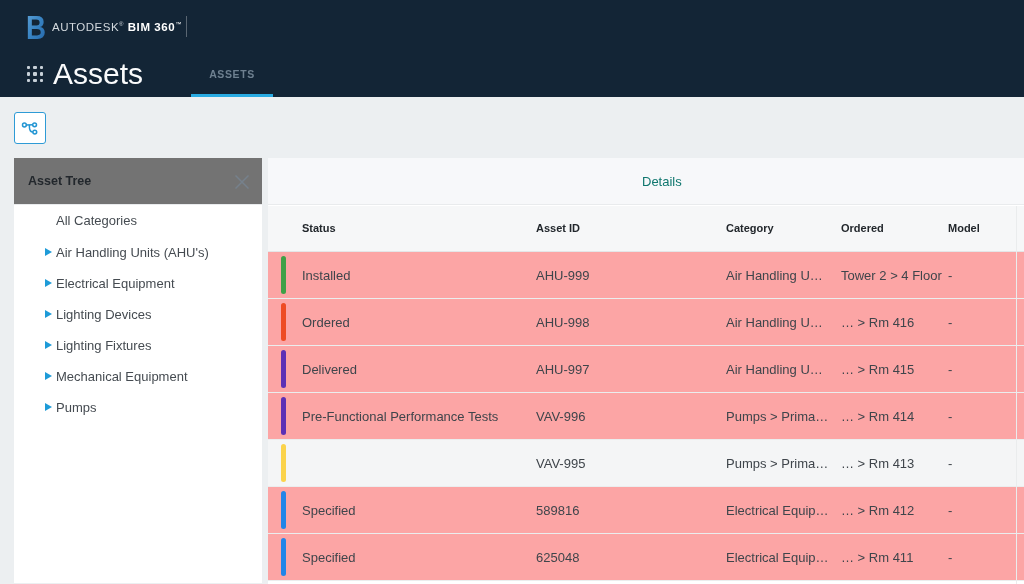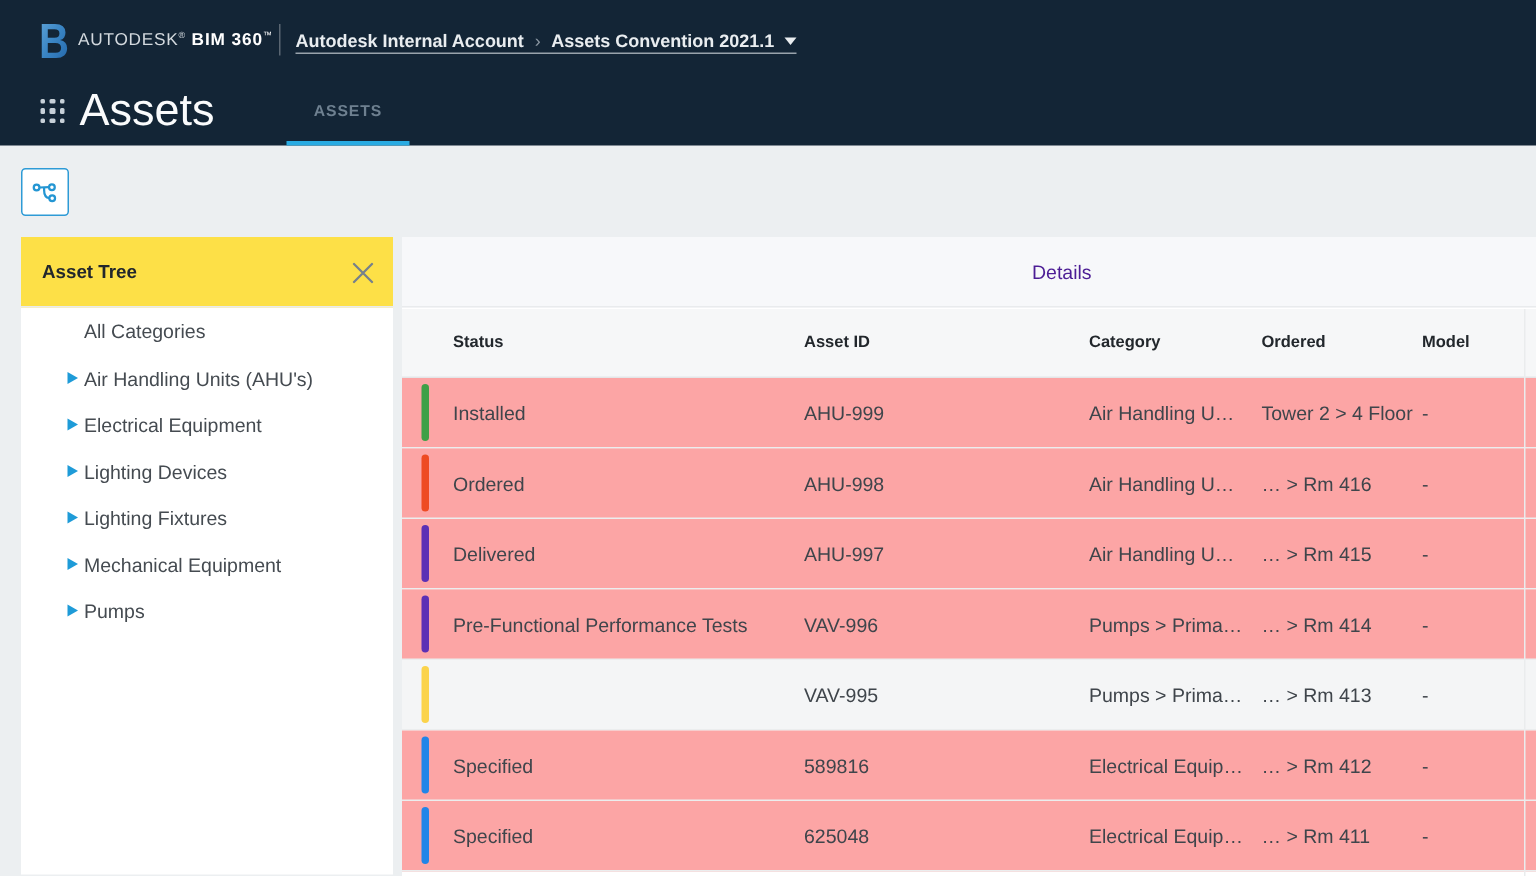--- a/index.html
+++ b/index.html
@@ -36,35 +36,35 @@
   #tab .lbl { position:absolute; left:0; top:68px; width:82px; text-align:center;
               font-size:10.5px; font-weight:bold; letter-spacing:0.6px; color:#6E8090; }
   #tab .bar { position:absolute; left:0; top:94px; width:82px; height:3px; background:#29ABE2; }
 
   
   #treebtn { position:absolute; left:14px; top:112px; width:32px; height:32px; background:#FFFFFF;
              border:1.5px solid #2E9BD6; border-radius:3px; }
 
   
   #lpanel { position:absolute; left:14px; top:158px; width:248px; height:425px; background:#FFFFFF; }
-  #lphead { position:absolute; left:0; top:0; width:248px; height:47px; background:#fde047;
+  #lphead { position:absolute; left:0; top:0; width:248px; height:47px; background:#737373;
             border-bottom:1px solid #E9EBED; }
   #lphead .t { position:absolute; left:14px; top:16px; font-size:12.5px; font-weight:bold; color:#22272C; }
   #tree { position:absolute; left:0; top:47px; width:248px;padding-left:24px; }
   .titem { position:relative; height:31px; line-height:31px; font-size:13px; color:#454B51;
            padding-left:18px; white-space:nowrap; }
   .titem .tri { position:absolute; left:7px; top:11px; width:0; height:0;
            border-top:4.5px solid transparent; border-bottom:4.5px solid transparent;
            border-left:7px solid #1E9BD8; }
 
   
   #rpanel { position:absolute; left:268px; top:158px; width:756px; height:426px; background:#FFFFFF; }
   #dethead { position:absolute; left:0; top:0; width:756px; height:47px; background:#F7F8FA;
              border-bottom:1px solid #E9EBED; }
-  #dethead .t { position:absolute; left:374px; top:16px; font-size:13px; color:#4c1d95;margin-left:46px; }
+  #dethead .t { position:absolute; left:374px; top:16px; font-size:13px; color:#0f766e; }
   #colhead { position:absolute; left:0; top:48px; width:756px; height:46px; background:#F6F7F8;
              border-bottom:1px solid #E4E6E8; }
   .col-status   { left:34px; }
   .col-assetid  { left:268px; }
   .col-category { left:458px; }
   .col-location { left:573px; }
   .col-model    { left:680px; }
   #colhead span { position:absolute; top:16px; font-size:11px; font-weight:bold; color:#22272C; white-space:nowrap; }
 
   #rows { position:absolute; left:0; top:94px; width:756px; }
@@ -84,21 +84,20 @@
         <linearGradient id="bg1" x1="0" y1="0" x2="0.9" y2="1">
           <stop offset="0" stop-color="#63A7DA"></stop>
           <stop offset="0.5" stop-color="#3A85C4"></stop>
           <stop offset="1" stop-color="#2366A9"></stop>
         </linearGradient>
       </defs>
       <text x="0" y="25.5" transform="scale(0.84,1)" font-family="Liberation Sans, sans-serif" font-weight="bold" font-size="33" fill="url(#bg1)">B</text>
     </svg>
     <div id="brand">AUTODESK<sup>®</sup> <b>BIM 360</b><sup style="color:#fff">™</sup></div>
     <div id="vsep"></div>
-    <div id="crumbs">Autodesk Internal Account <span class="sep">›</span> Assets Convention 2021.1<span class="caret"></span></div>
 
     <div id="gridicon">
       <i style="left:0;    top:0;"></i>
       <i style="left:6.4px; top:0;"></i>
       <i style="left:12.8px; top:0;"></i>
       <i style="left:0;    top:6.4px;"></i>
       <i style="left:6.4px; top:6.4px;"></i>
       <i style="left:12.8px; top:6.4px;"></i>
       <i style="left:0;    top:12.8px;"></i>
       <i style="left:6.4px; top:12.8px;"></i>

